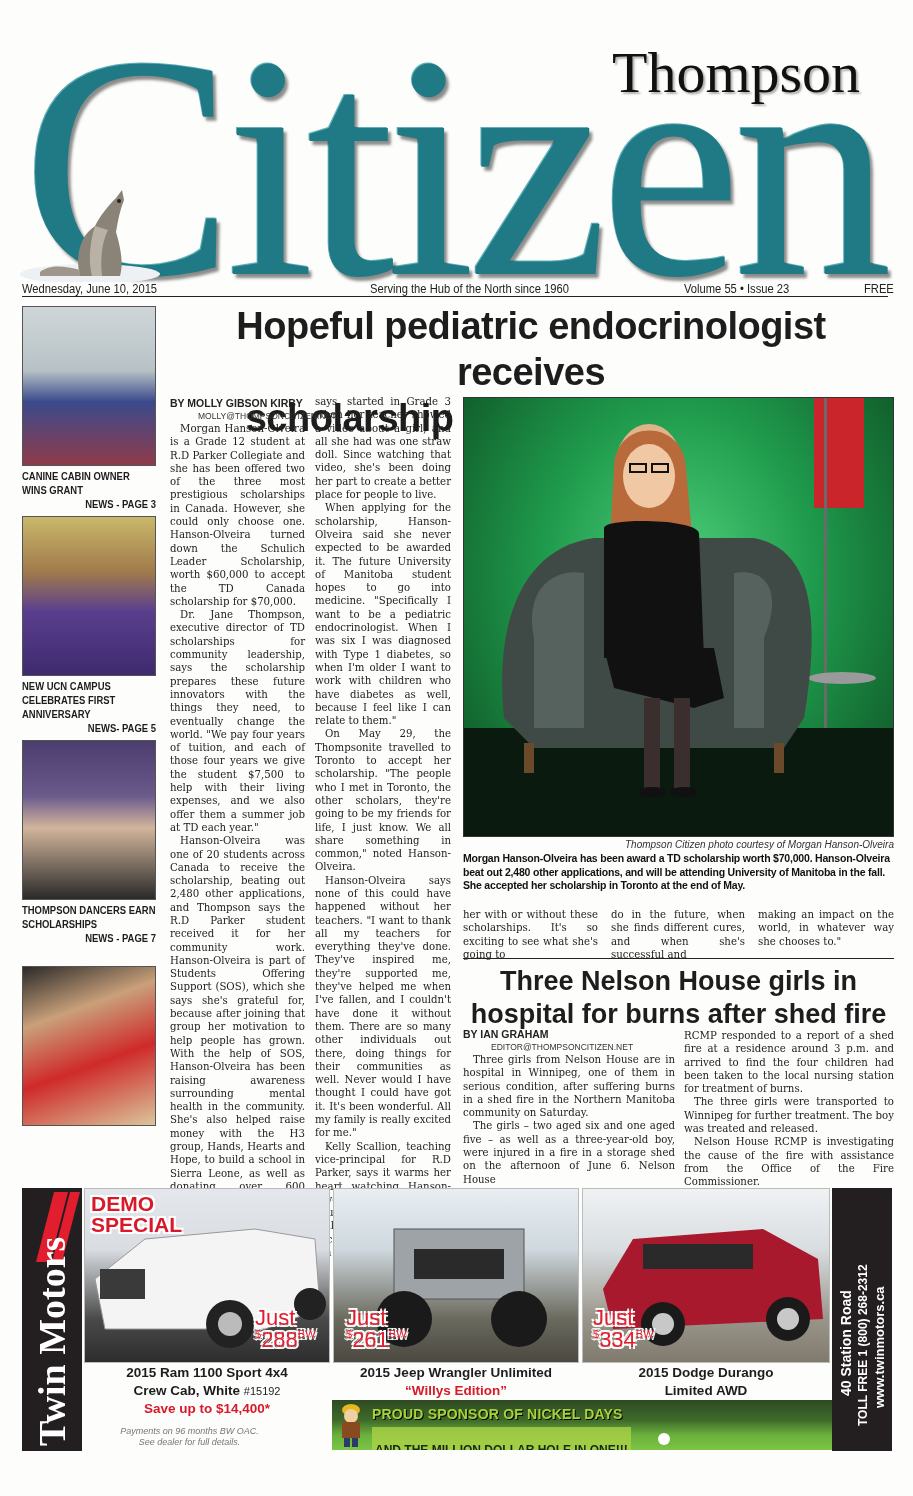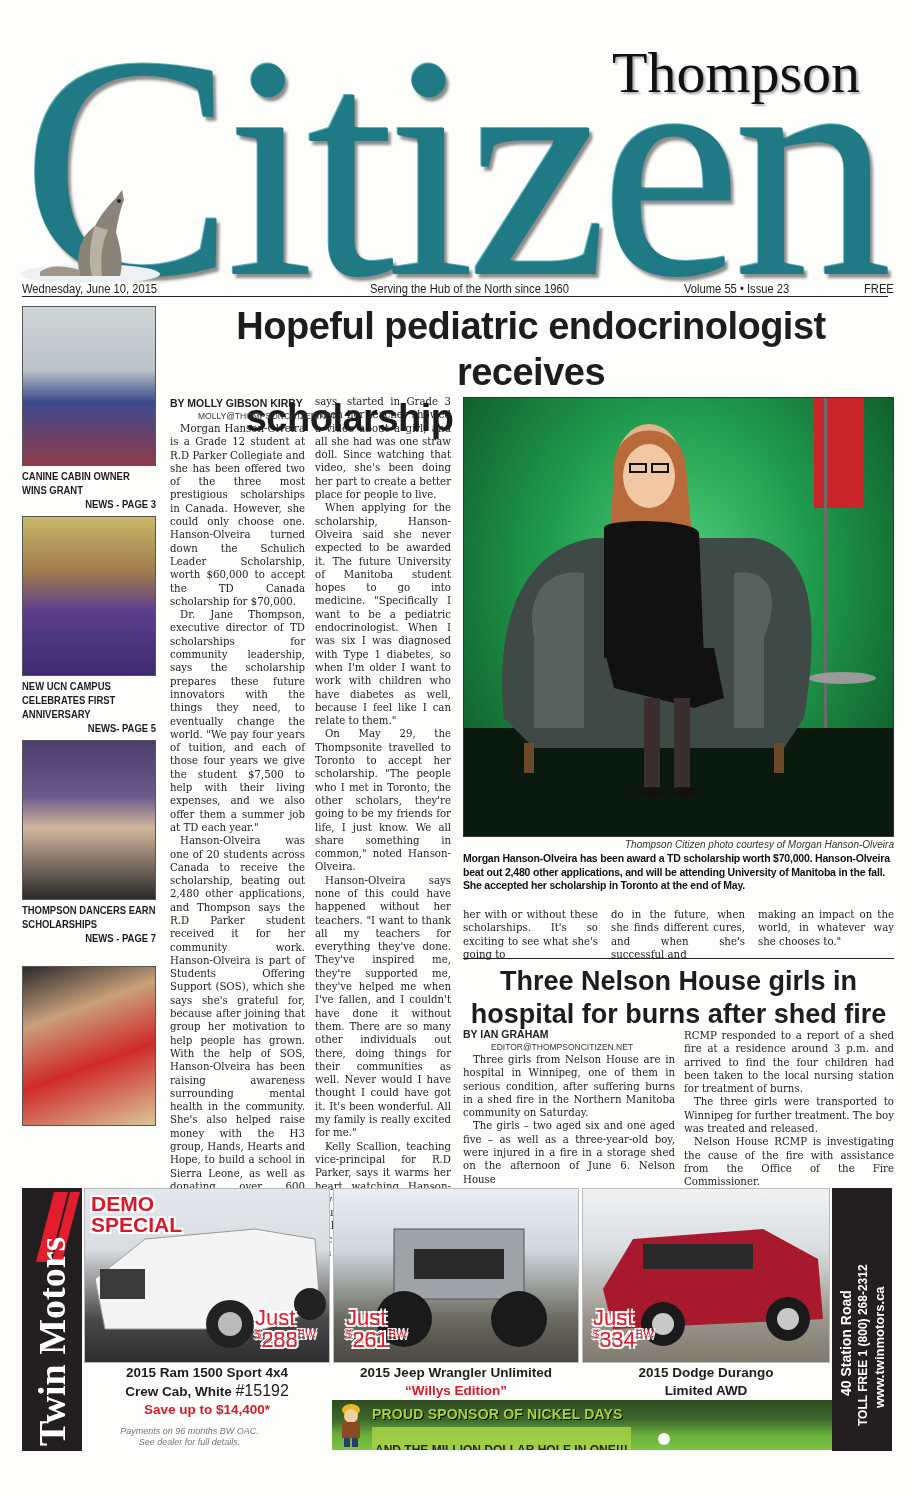--- a/index.html
+++ b/index.html
@@ -94,21 +94,21 @@
     line-height: 1;
   }
   .price-badge .just { font-size: 22px; display: block; }
   .price-badge .amt { font-size: 22px; }
   .price-badge .sup { font-size: 11px; vertical-align: top; }
   .car-caption {
     position: absolute; text-align: center; font-family: "Liberation Sans", sans-serif; font-weight: bold;
     font-size: 13.5px; line-height: 18px; color: #1d1d1d;
   }
   .car-caption .red { color: #d7192a; }
-  .car-caption .stock { font-weight: normal; font-size: 16px; }
+  .car-caption .stock { font-weight: normal; font-size: 11px; }
   .fineprint {
     position: absolute; left: 80px; top: 238px; width: 175px; text-align: center;
     font-family: "Liberation Sans", sans-serif; font-style: italic; font-size: 9px; line-height: 11px; color: #777;
   }
   .sponsor {
     position: absolute; left: 310px; top: 212px; width: 500px; height: 50px; overflow: hidden;
     background: linear-gradient(180deg, #2f4a22 0%, #3e6a2a 40%, #6ab03c 70%, #7cc545 100%);
   }
   .sponsor-line1 {
     position: absolute; left: 40px; top: 6px; font-family: "Liberation Sans", sans-serif; font-weight: bold;
@@ -305,21 +305,21 @@
       <circle cx="205" cy="130" r="22" fill="#1a1a1a"></circle>
         <circle cx="205" cy="130" r="11" fill="#c8c8c8"></circle>
     </svg>
     <div class="price-badge" style="left:10px;top:118px;">
       <span class="just">Just</span>
       <span class="sup">$</span><span class="amt">334</span><span class="sup">BW</span>
     </div>
   </div>
 
   <div class="car-caption" style="left:62px;top:176px;width:246px;">
-    <div>2015 Ram 1500 Sport 4x4</div>
+    <div>2015 Ram 1100 Sport 4x4</div>
     <div><span>Crew Cab, White</span> <span class="stock">#15192</span></div>
     <div class="red">Save up to $14,400*</div>
   </div>
   <div class="car-caption" style="left:311px;top:176px;width:246px;">
     <div>2015 Jeep Wrangler Unlimited</div>
     <div class="red">“Willys Edition”</div>
   </div>
   <div class="car-caption" style="left:560px;top:176px;width:248px;">
     <div>2015 Dodge Durango</div>
     <div>Limited AWD</div>

